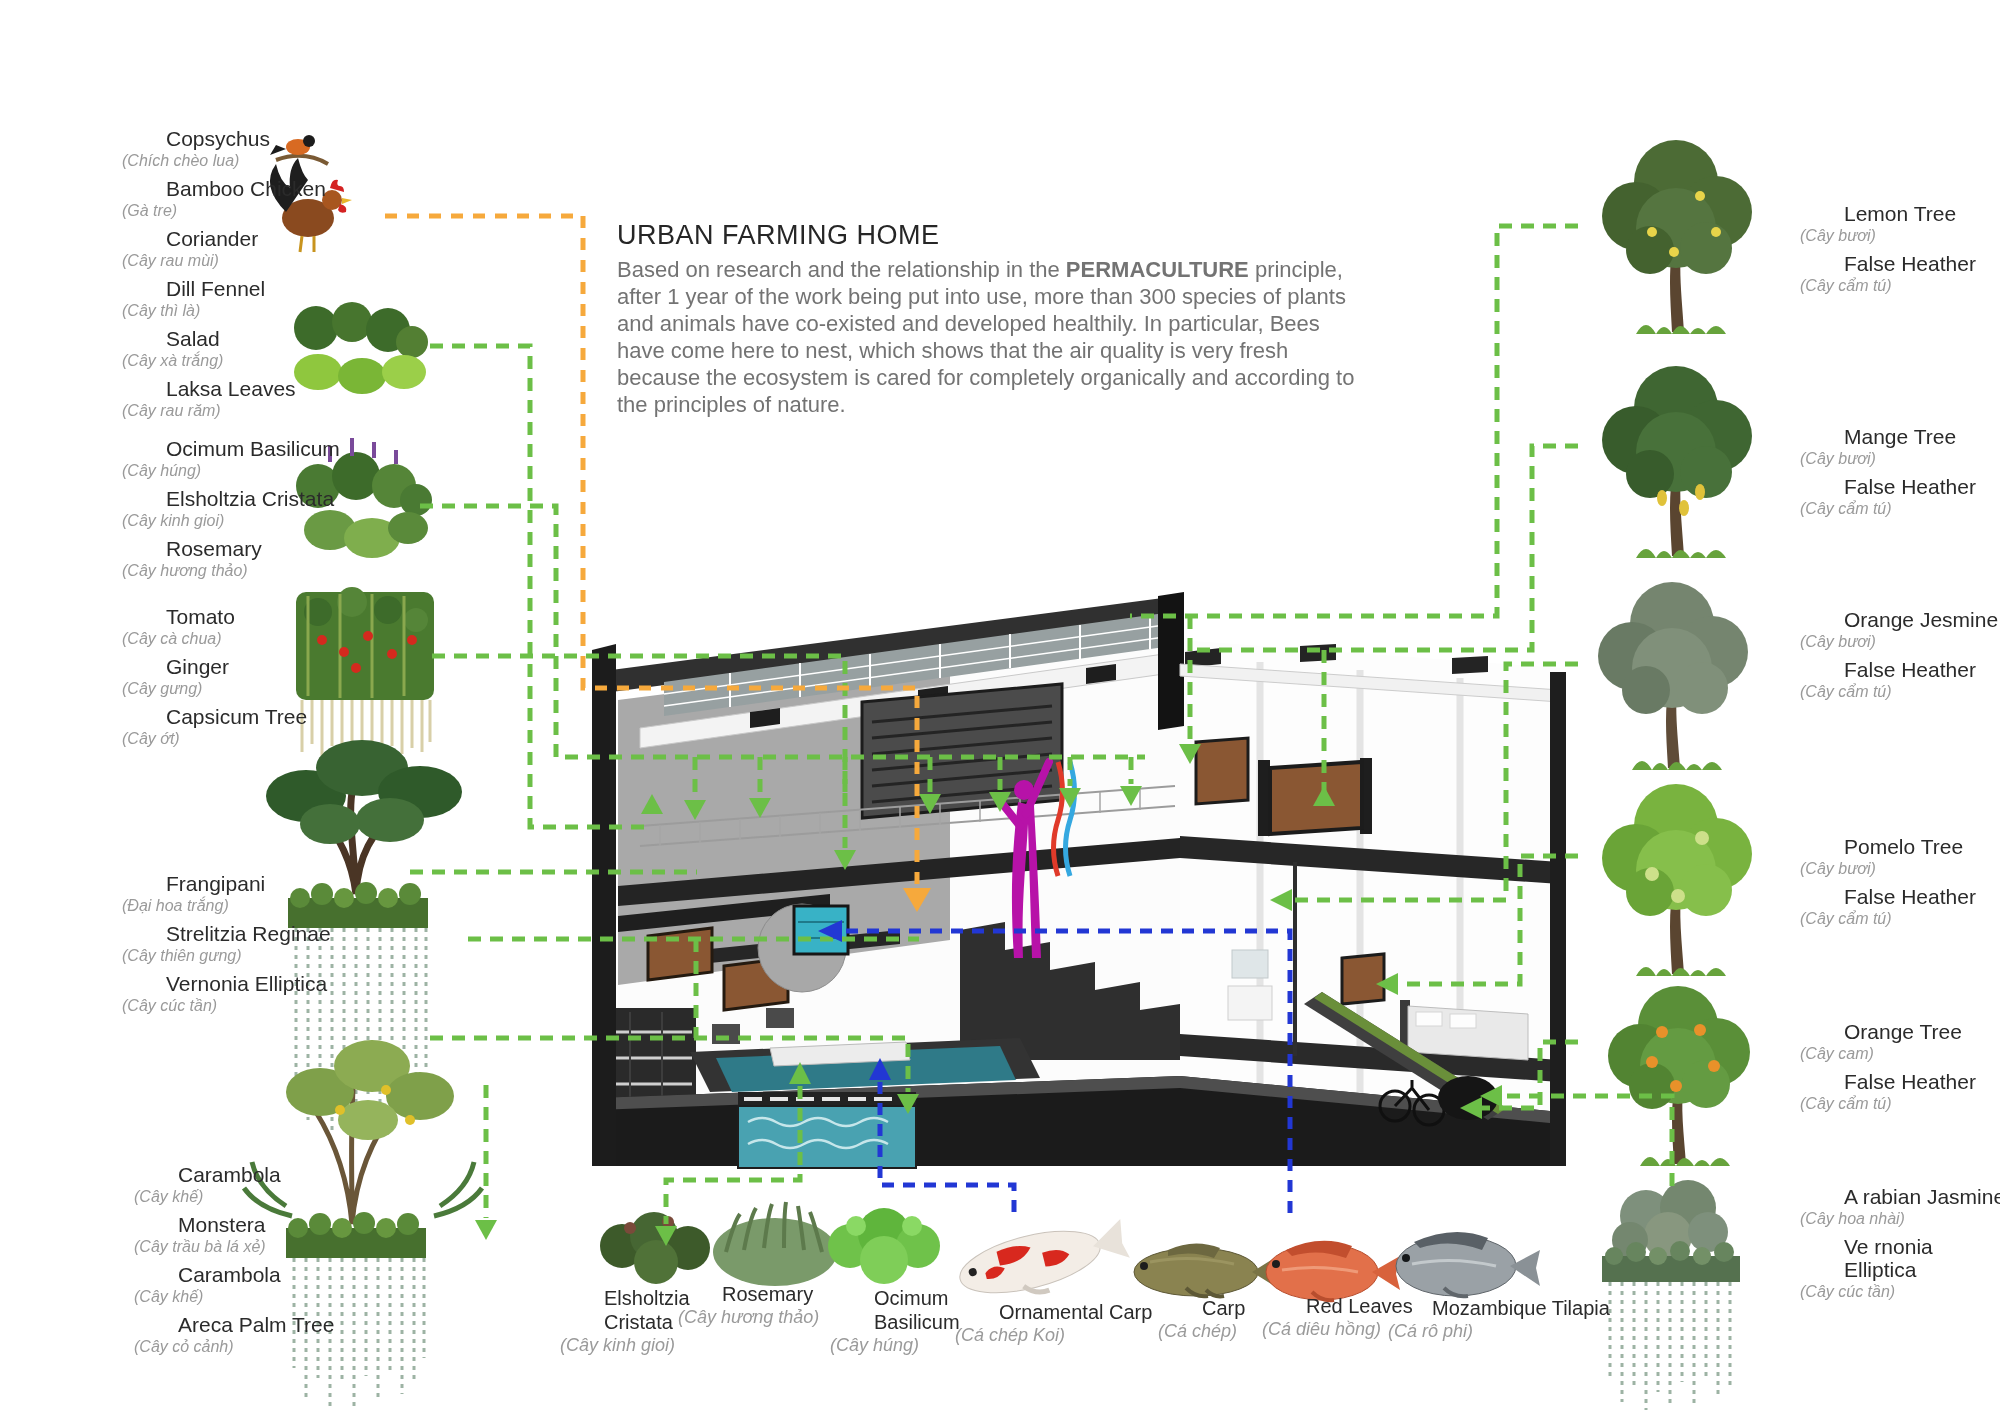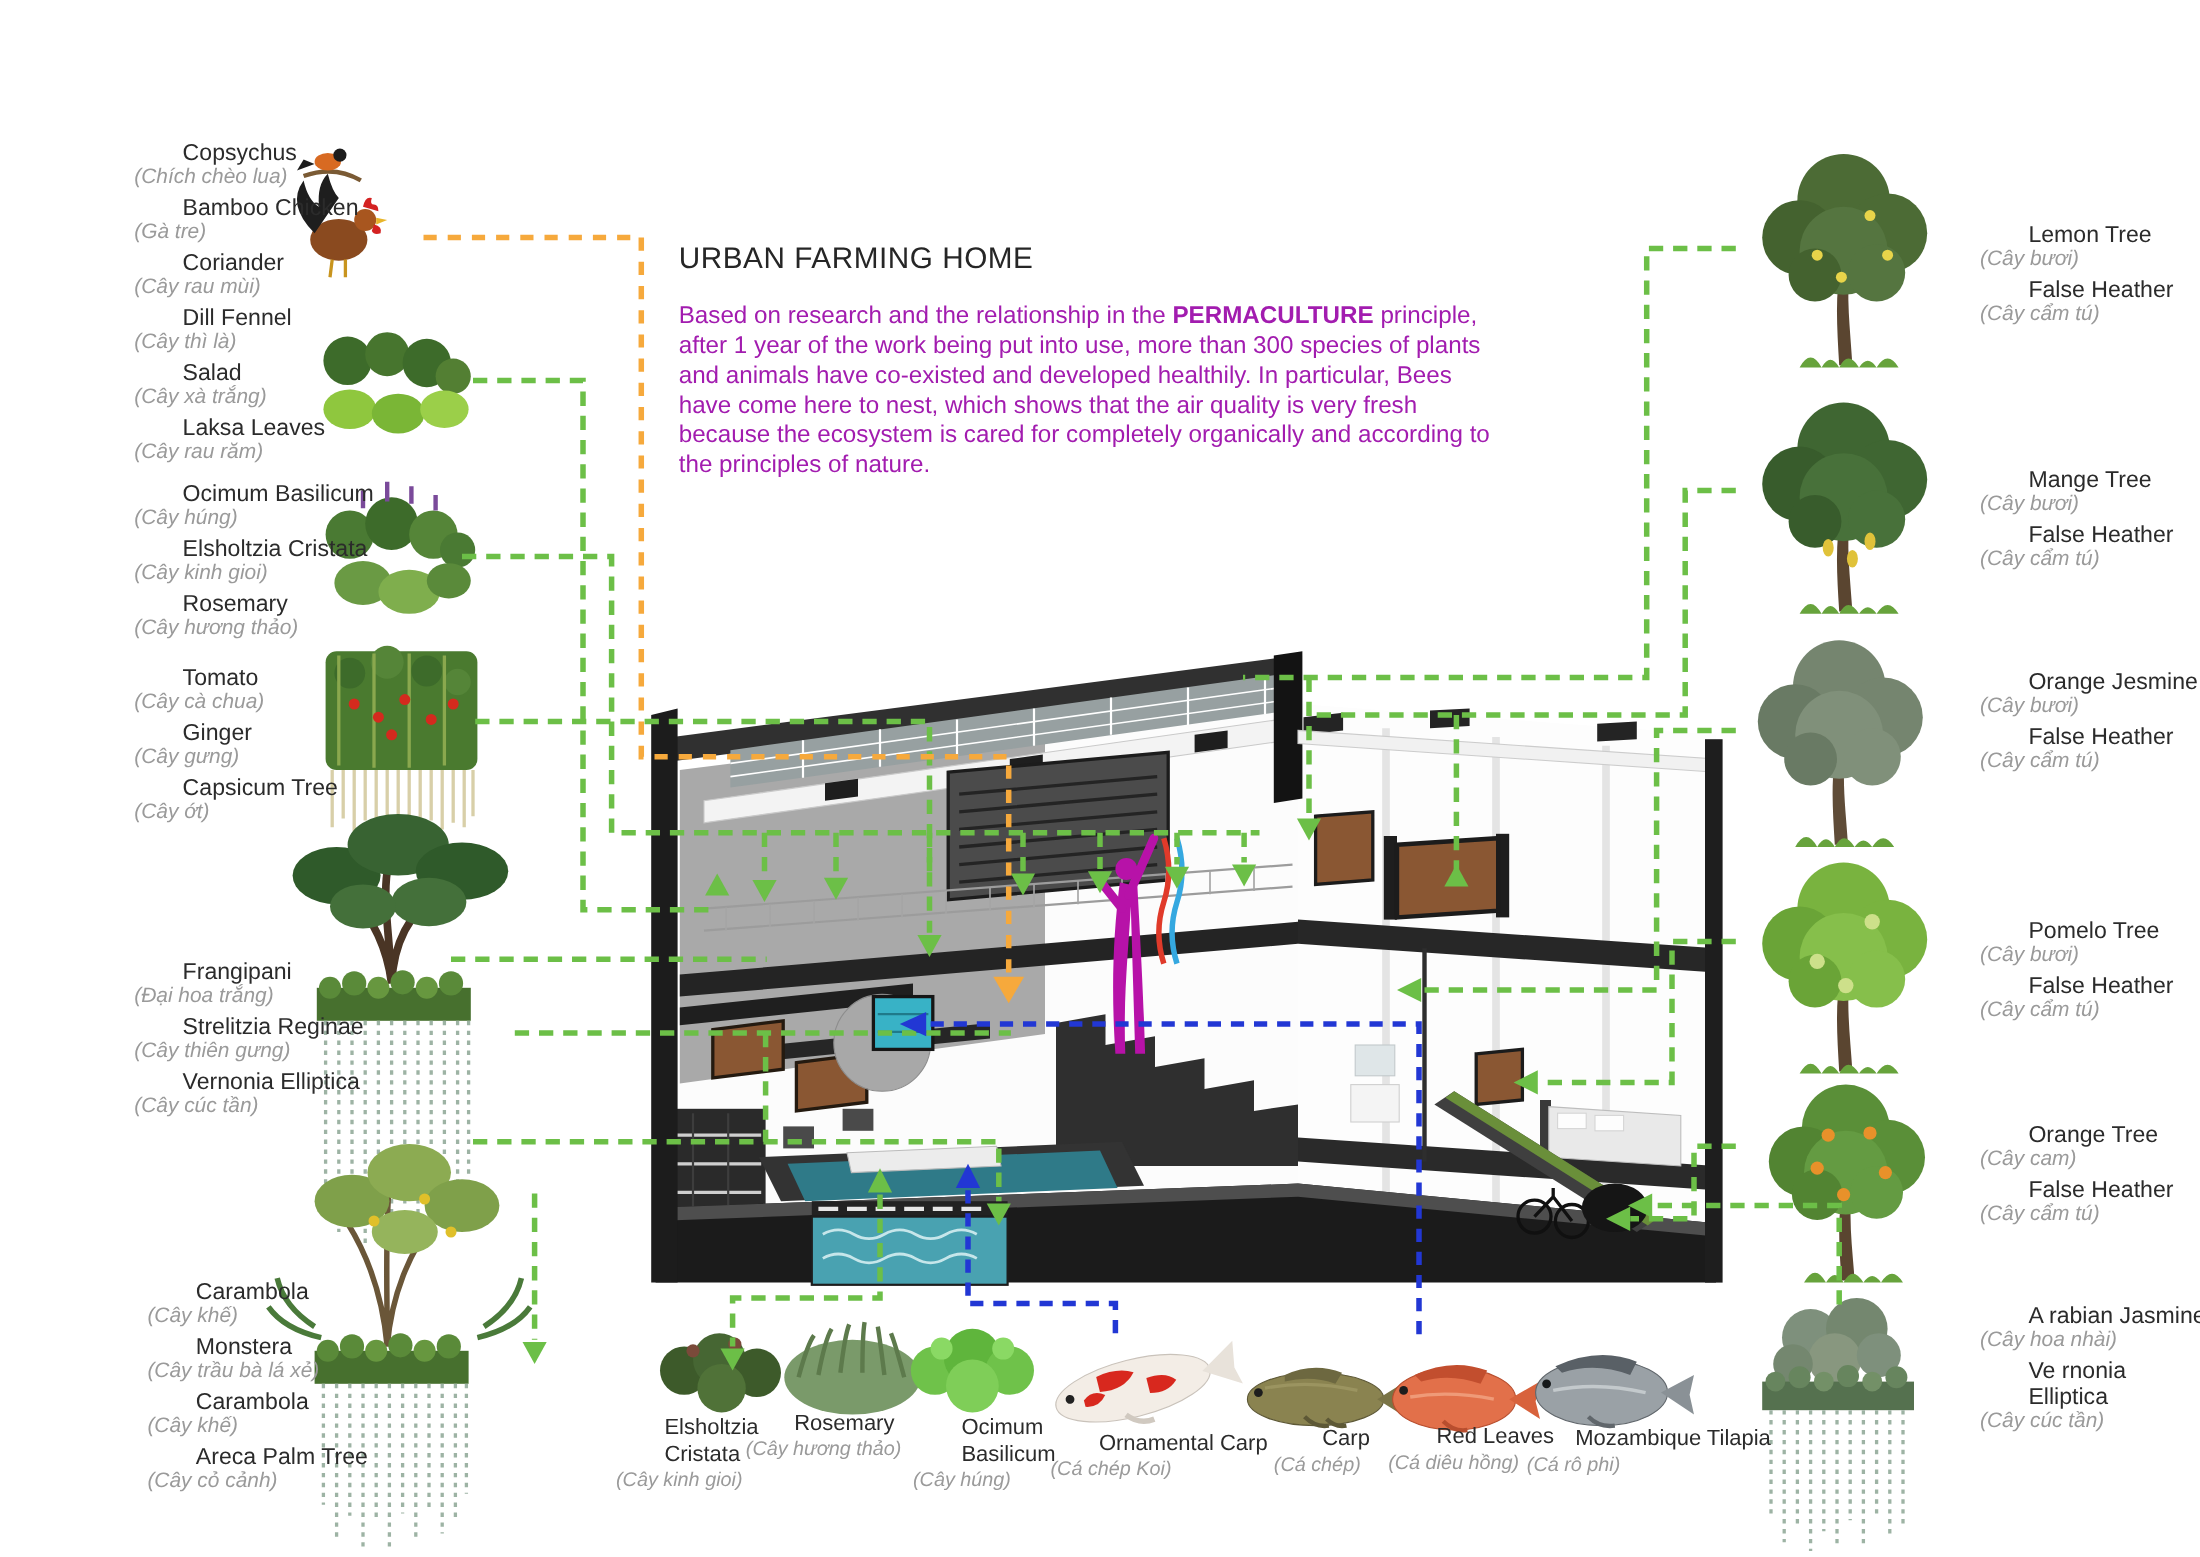--- a/index.html
+++ b/index.html
@@ -2,25 +2,25 @@
 <html><head>
 <meta charset="utf-8">
 <style>
   html,body{margin:0;padding:0;background:#ffffff;}
   #canvas{position:relative;width:2000px;height:1415px;background:#ffffff;overflow:hidden;
           font-family:"Liberation Sans",sans-serif;}
   #scene{position:absolute;left:0;top:0;}
   .lgroup{position:absolute;}
   .pair{margin-bottom:5px;}
   .en{font-size:21px;line-height:23px;color:#2b2b2b;margin-left:44px;}
-  .vi{font-size:19px;line-height:22px;color:#9a9a9a;font-style:italic;}
+  .vi{font-size:16px;line-height:22px;color:#9a9a9a;font-style:italic;}
   .title{position:absolute;left:617px;top:220px;font-size:27px;font-weight:normal;
          letter-spacing:.5px;color:#262626;}
-  .para{position:absolute;left:617px;top:273px;width:745px;font-size:22px;
-        line-height:27px;color:#a21caf;}
+  .para{position:absolute;left:617px;top:256px;width:745px;font-size:22px;
+        line-height:27px;color:#737373;}
   .para b{font-weight:bold;}
   .blbl{position:absolute;}
   .blbl .en{font-size:20px;line-height:24px;}
   .blbl .vi{font-size:18px;line-height:23px;}
 </style>
 </head>
 <body>
 
 <div id="canvas">
 

